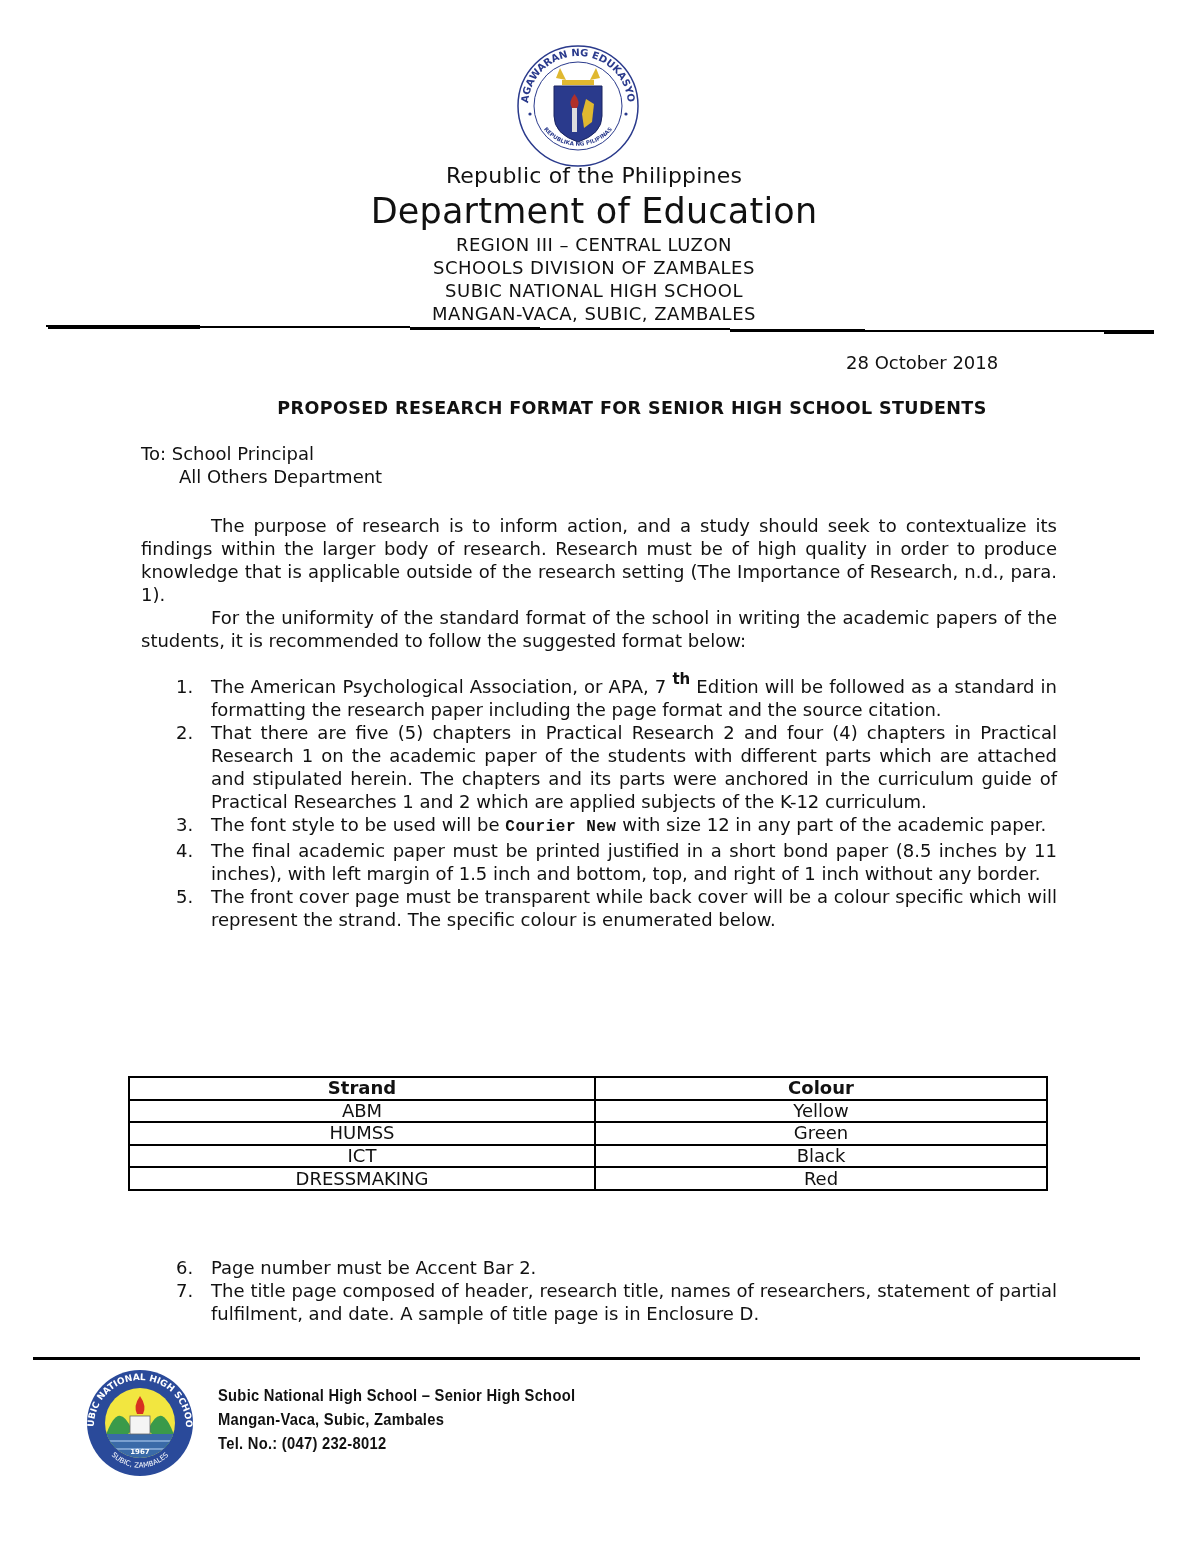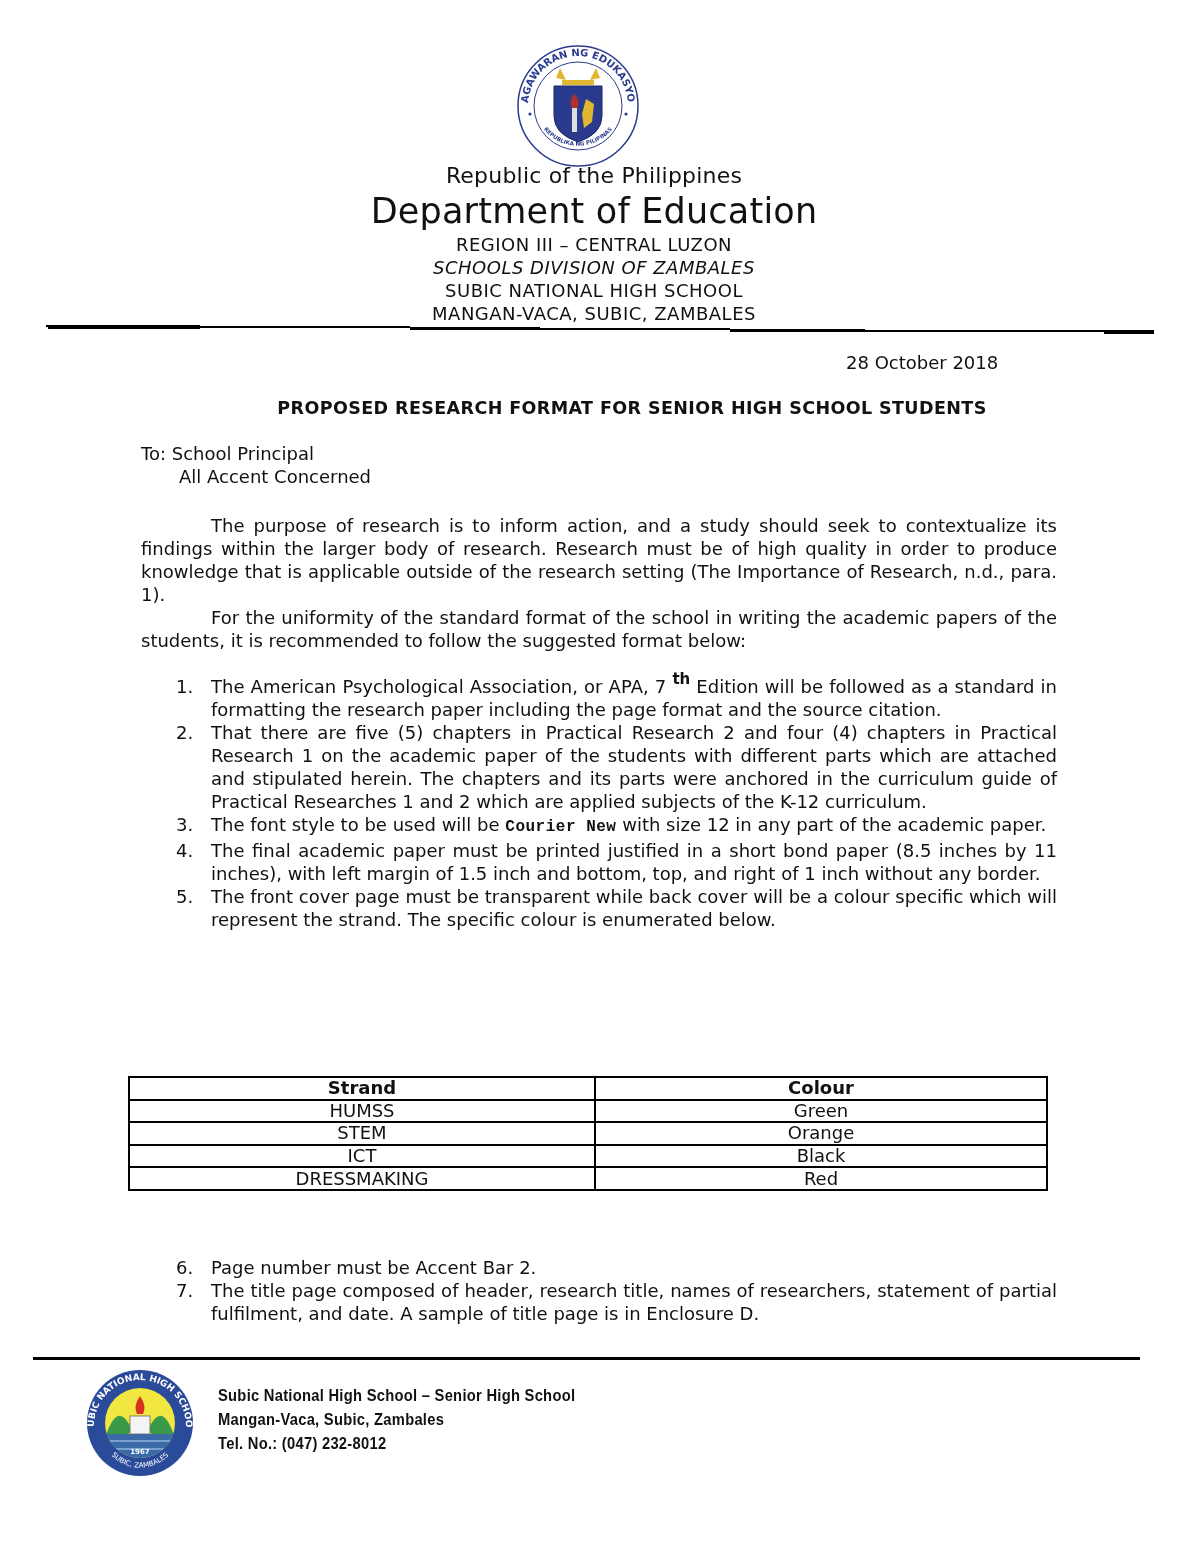--- a/index.html
+++ b/index.html
@@ -7,21 +7,21 @@
          font-family: "DejaVu Sans", sans-serif; color: #111; }
   .abs { position: absolute; }
   .center { text-align: center; left: 0; width: 1188px; }
 
   
   .seal { left: 510px; top: 44px; width: 136px; height: 124px; }
   .h-republic { top: 163px; font-size: 22px; font-weight: normal; letter-spacing: 0.2px; }
   .h-deped { top: 191px; font-size: 35px; font-weight: normal; letter-spacing: 0.2px; }
   .h-line { font-size: 18px; letter-spacing: 0.5px; }
   .h-l1 { top: 234px; }
-  .h-l2 { top: 257px; font-style: italic; }
+  .h-l2 { top: 257px; }
   .h-l3 { top: 280px; }
   .h-l4 { top: 303px; }
 
   .rule { position: absolute; background: #000; }
 
   
   .date { top: 352px; left: 846px; font-size: 18px; }
   .doc-title { top: 398px; font-size: 17.5px; font-weight: bold; letter-spacing: 0.4px; padding-left: 38px; }
   .to1 { top: 443px; left: 141px; font-size: 18px; }
   .to2 { top: 466px; left: 179px; font-size: 18px; }
@@ -101,21 +101,21 @@
   <div class="rule" style="left:410px; top:327px; width:130px; height:3px;"></div>
   <div class="rule" style="left:540px; top:328px; width:190px; height:2px;"></div>
   <div class="rule" style="left:730px; top:329px; width:135px; height:3px;"></div>
   <div class="rule" style="left:865px; top:330px; width:240px; height:2px;"></div>
   <div class="rule" style="left:1104px; top:330px; width:50px; height:4px;"></div>
 </div>
 
 <div class="abs date">28 October 2018</div>
 <div class="abs center doc-title">PROPOSED RESEARCH FORMAT FOR SENIOR HIGH SCHOOL STUDENTS</div>
 <div class="abs to1">To: School Principal</div>
-<div class="abs to2">All Accent Concerned</div>
+<div class="abs to2">All Others Department</div>
 
 <div class="abs para p1"><span class="indent"></span><span>The purpose of research is to inform action, and a study should seek to contextualize its findings within the larger body of research. Research must be of high quality in order to produce knowledge that is applicable outside of the research setting (The Importance of Research, n.d., para. 1).</span></div>
 <div class="abs para p2"><span class="indent"></span><span>For the uniformity of the standard format of the school in writing the academic papers of the students, it is recommended to follow the suggested format below:</span></div>
 
 <div class="abs list list1">
   <div class="li">
     <span class="num">1.</span>
     <span>The American Psychological Association, or APA, 7 </span><sup>th</sup><span> Edition will be followed as a standard in formatting the research paper including the page format and the source citation.</span>
   </div>
   <div class="li">
@@ -142,26 +142,26 @@
       <col>
     </colgroup>
   <thead>
     <tr>
       <th>Strand</th>
       <th>Colour</th>
     </tr>
   </thead>
   <tbody>
     <tr>
+        <td>ABM</td>
+        <td>Yellow</td>
+      </tr>
+    <tr>
         <td>HUMSS</td>
         <td>Green</td>
-      </tr>
-    <tr>
-        <td>STEM</td>
-        <td>Orange</td>
       </tr>
     <tr>
         <td>ICT</td>
         <td>Black</td>
       </tr>
     <tr>
         <td>DRESSMAKING</td>
         <td>Red</td>
       </tr>
   </tbody>

